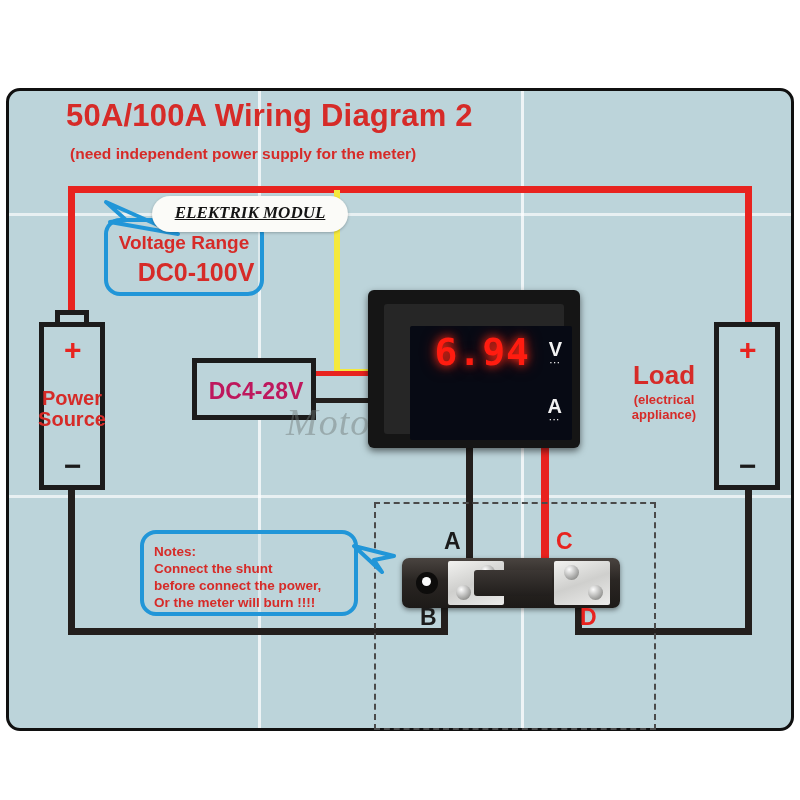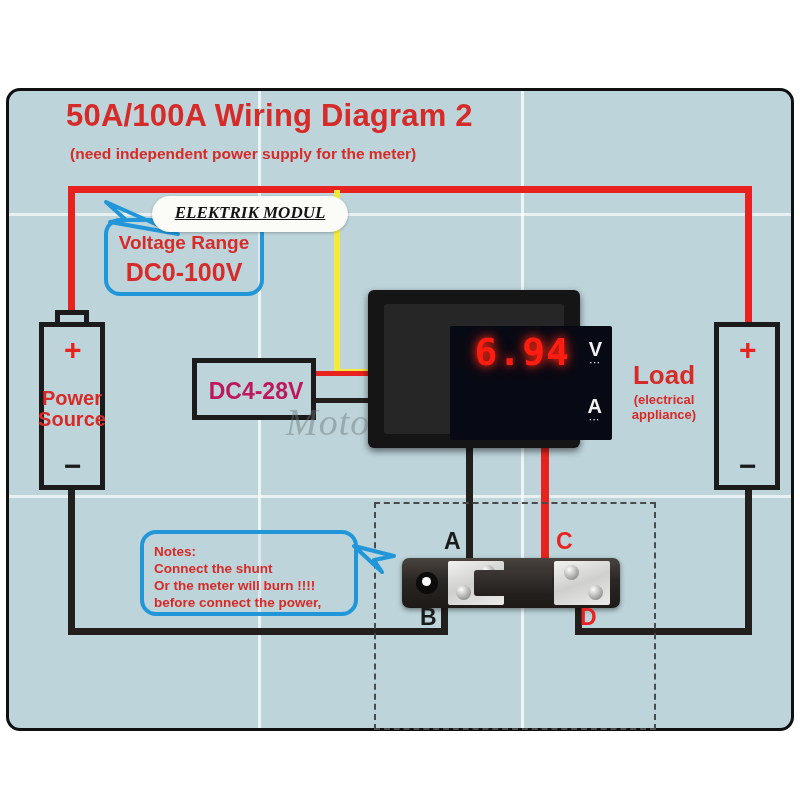--- a/index.html
+++ b/index.html
@@ -49,21 +49,21 @@
           background:rgba(188,212,218,.35);box-sizing:border-box;}
   .bubbleTxt{position:absolute;color:#d62b28;font-weight:bold;}
 
   
   #meter{position:absolute;left:368px;top:290px;width:212px;height:158px;
          background:#151515;border-radius:6px;
          box-shadow:0 3px 7px rgba(0,0,0,.55);}
   #meterBezel{position:absolute;left:16px;top:14px;width:180px;height:130px;
               background:#262626;border-radius:3px;}
   #screen{position:absolute;left:26px;top:22px;width:162px;height:114px;
-          background:#070a14;border-radius:2px;overflow:hidden;margin-left:40px;}
+          background:#070a14;border-radius:2px;overflow:hidden;}
   .row{position:absolute;left:0;width:162px;height:57px;}
   .digits{position:absolute;left:10px;top:4px;width:110px;text-align:right;
           font-family:"DejaVu Sans Mono",monospace;font-size:38px;font-weight:bold;
           letter-spacing:1px;}
   .dV{color:#ff1c10;text-shadow:0 0 8px rgba(255,40,20,.95),0 0 16px rgba(255,40,20,.6);}
   .dA{color:#2e7bff;text-shadow:0 0 8px rgba(60,120,255,.95),0 0 16px rgba(60,120,255,.6);}
   .unit{position:absolute;right:10px;top:12px;color:#f2f2f2;font-size:20px;
         font-weight:bold;text-align:center;}
   .unitDots{font-size:8px;letter-spacing:1px;display:block;margin-top:-3px;}
 
@@ -158,31 +158,31 @@
   <div class="cellLabel" style="left:616px;top:360px;width:96px;font-size:26px;">Load</div>
 
   <div id="dcbox"></div>
   <div id="dclabel">DC4-28V</div>
 
   <div class="bubble" style="left:104px;top:218px;width:160px;height:78px;"></div>
   <svg style="position:absolute;left:96px;top:196px;width:86px;height:44px;" viewBox="0 0 86 44">
     <path d="M82,38 L10,6 L30,24 L14,26 Z" fill="none" stroke="#2196d8" stroke-width="4" stroke-linejoin="round"></path>
   </svg>
   <div class="bubbleTxt" style="left:104px;top:232px;width:160px;text-align:center;font-size:19px;">Voltage Range</div>
-  <div class="bubbleTxt" style="left:104px;top:258px;width:160px;text-align:center;font-size:25px;">DC0-100V</div>
+  <div class="bubbleTxt" style="left:104px;top:258px;width:160px;text-align:center;font-size:25px;padding-left:12px;">DC0-100V</div>
 
   <div class="bubble" style="left:140px;top:530px;width:218px;height:86px;"></div>
   <svg style="position:absolute;left:352px;top:534px;width:46px;height:44px;" viewBox="0 0 46 44">
     <path d="M2,12 L42,22 L22,26 L30,38 Z" fill="#bcd4da" stroke="#2196d8" stroke-width="4" stroke-linejoin="round"></path>
   </svg>
   <div class="bubbleTxt" style="left:154px;top:543px;width:210px;font-size:13.5px;line-height:17px;">
     <div>Notes:</div>
     <div>Connect the shunt</div>
+    <div>before connect the power,</div>
     <div>Or the meter will burn !!!!</div>
-    <div>before connect the power,</div>
   </div>
 
   <div id="meter">
     <div id="meterBezel">
       <div id="screen">
         <div class="row" style="top:0;">
           <div class="digits dV">6.94</div>
           <div class="unit">
             <span>V</span>
             <span class="unitDots">···</span>

